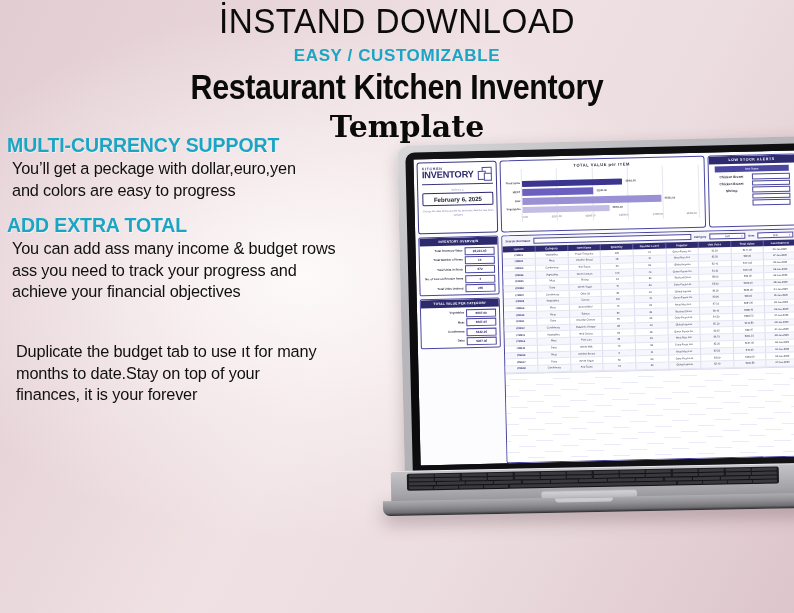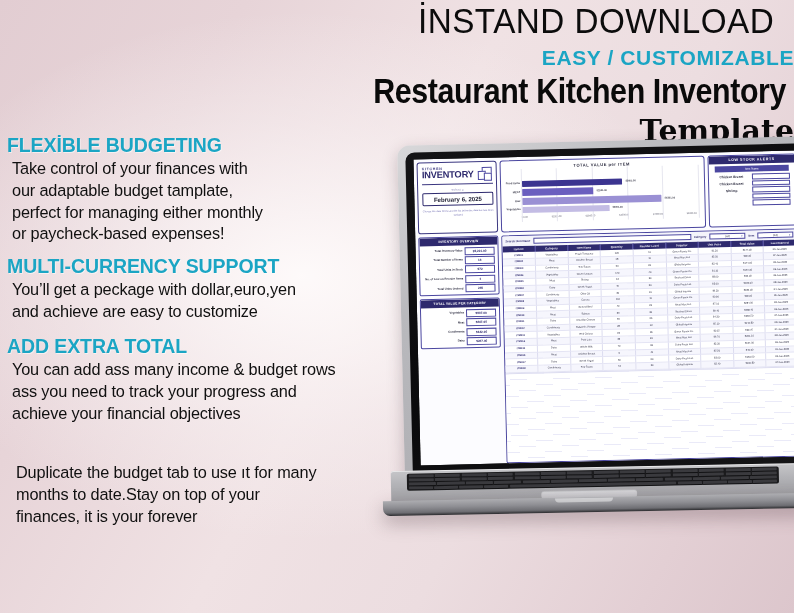--- a/index.html
+++ b/index.html
@@ -6,29 +6,29 @@
   html, body { width:794px; height:613px; overflow:hidden; }
   body {
     font-family:"Liberation Sans", sans-serif;
     background:
       radial-gradient(ellipse 70% 60% at 38% 45%, rgba(255,252,252,0.92) 0%, rgba(250,244,245,0.45) 42%, rgba(240,228,231,0.0) 72%),
       linear-gradient(118deg, #e2cdd2 0%, #e7d4d8 22%, #f0e2e4 46%, #ecdde0 66%, #e3cfd4 86%, #dcc6cc 100%);
     position:relative;
   }
 
   
-  .header { position:absolute; left:0; top:0; width:794px; text-align:right; }
+  .header { position:absolute; left:0; top:0; width:794px; text-align:center; }
   .hdr-instant {
     font-family:"Liberation Sans", sans-serif;
     font-size:35px; font-weight:400; letter-spacing:0.5px;
     color:#0c0c0c; line-height:1.05; padding-top:3px;
     transform:scaleX(0.95);
   }
   .hdr-easy {
-    font-size:21px; font-weight:bold; letter-spacing:0.6px;
+    font-size:17px; font-weight:bold; letter-spacing:0.6px;
     color:#1ba5c4; margin-top:6px;
   }
   .hdr-main {
     font-size:31px; font-weight:bold; letter-spacing:-0.4px;
     color:#0a0a0a; margin-top:5px; transform:scaleY(1.12) scaleX(0.98);
     line-height:1.08;
   }
   .hdr-sub {
     font-family:"DejaVu Serif", serif;
     font-size:30px; font-weight:bold; color:#0a0a0a;
@@ -207,35 +207,26 @@
 
 <div class="header">
   <div class="hdr-instant">İNSTAND DOWNLOAD</div>
   <div class="hdr-easy">EASY / CUSTOMIZABLE</div>
   <div class="hdr-main">Restaurant Kitchen Inventory</div>
   <div class="hdr-sub">Template</div>
 </div>
 
 <div class="features">
 
-  <div class="feat f1">
-    <div class="feat-title">FLEXİBLE BUDGETING</div>
-    <div class="feat-body">
-      <div>Take control of your finances with</div>
-      <div>our adaptable budget tamplate,</div>
-      <div>perfect for managing either monthly</div>
-      <div>or paycheck-based expenses!</div>
-    </div>
-  </div>
 
   <div class="feat f2">
     <div class="feat-title">MULTI-CURRENCY SUPPORT</div>
     <div class="feat-body">
       <div>You’ll get a peckage with dollar,euro,yen</div>
-      <div>and achieve are easy to customize</div>
+      <div>and colors are easy to progress</div>
     </div>
   </div>
 
   <div class="feat f3">
     <div class="feat-title">ADD EXTRA TOTAL</div>
     <div class="feat-body">
       <div>You can add ass many income &amp; budget rows</div>
       <div>ass you need to track your progress and</div>
       <div>achieve your financial objectives</div>
     </div>

